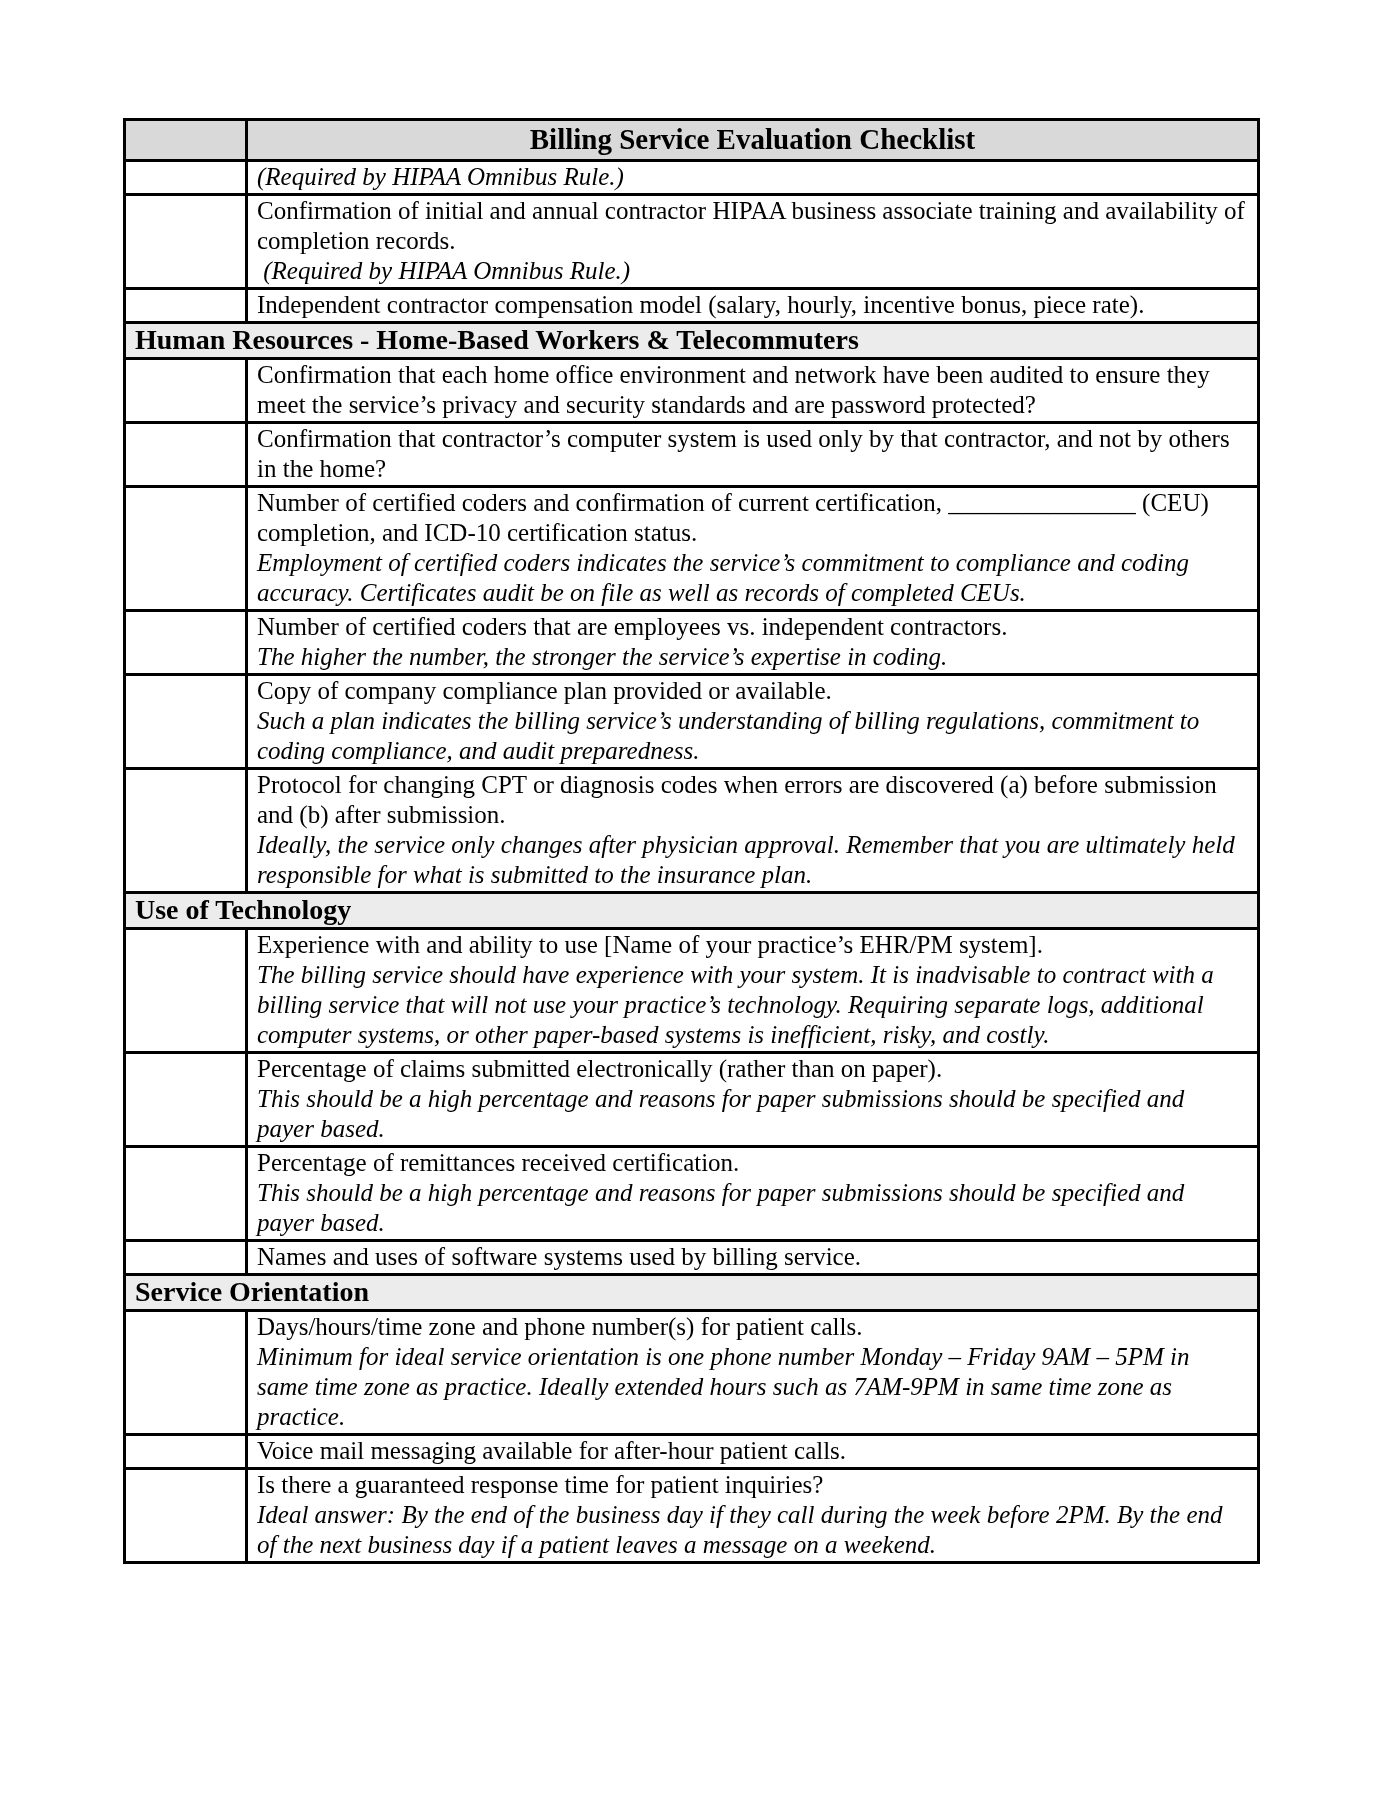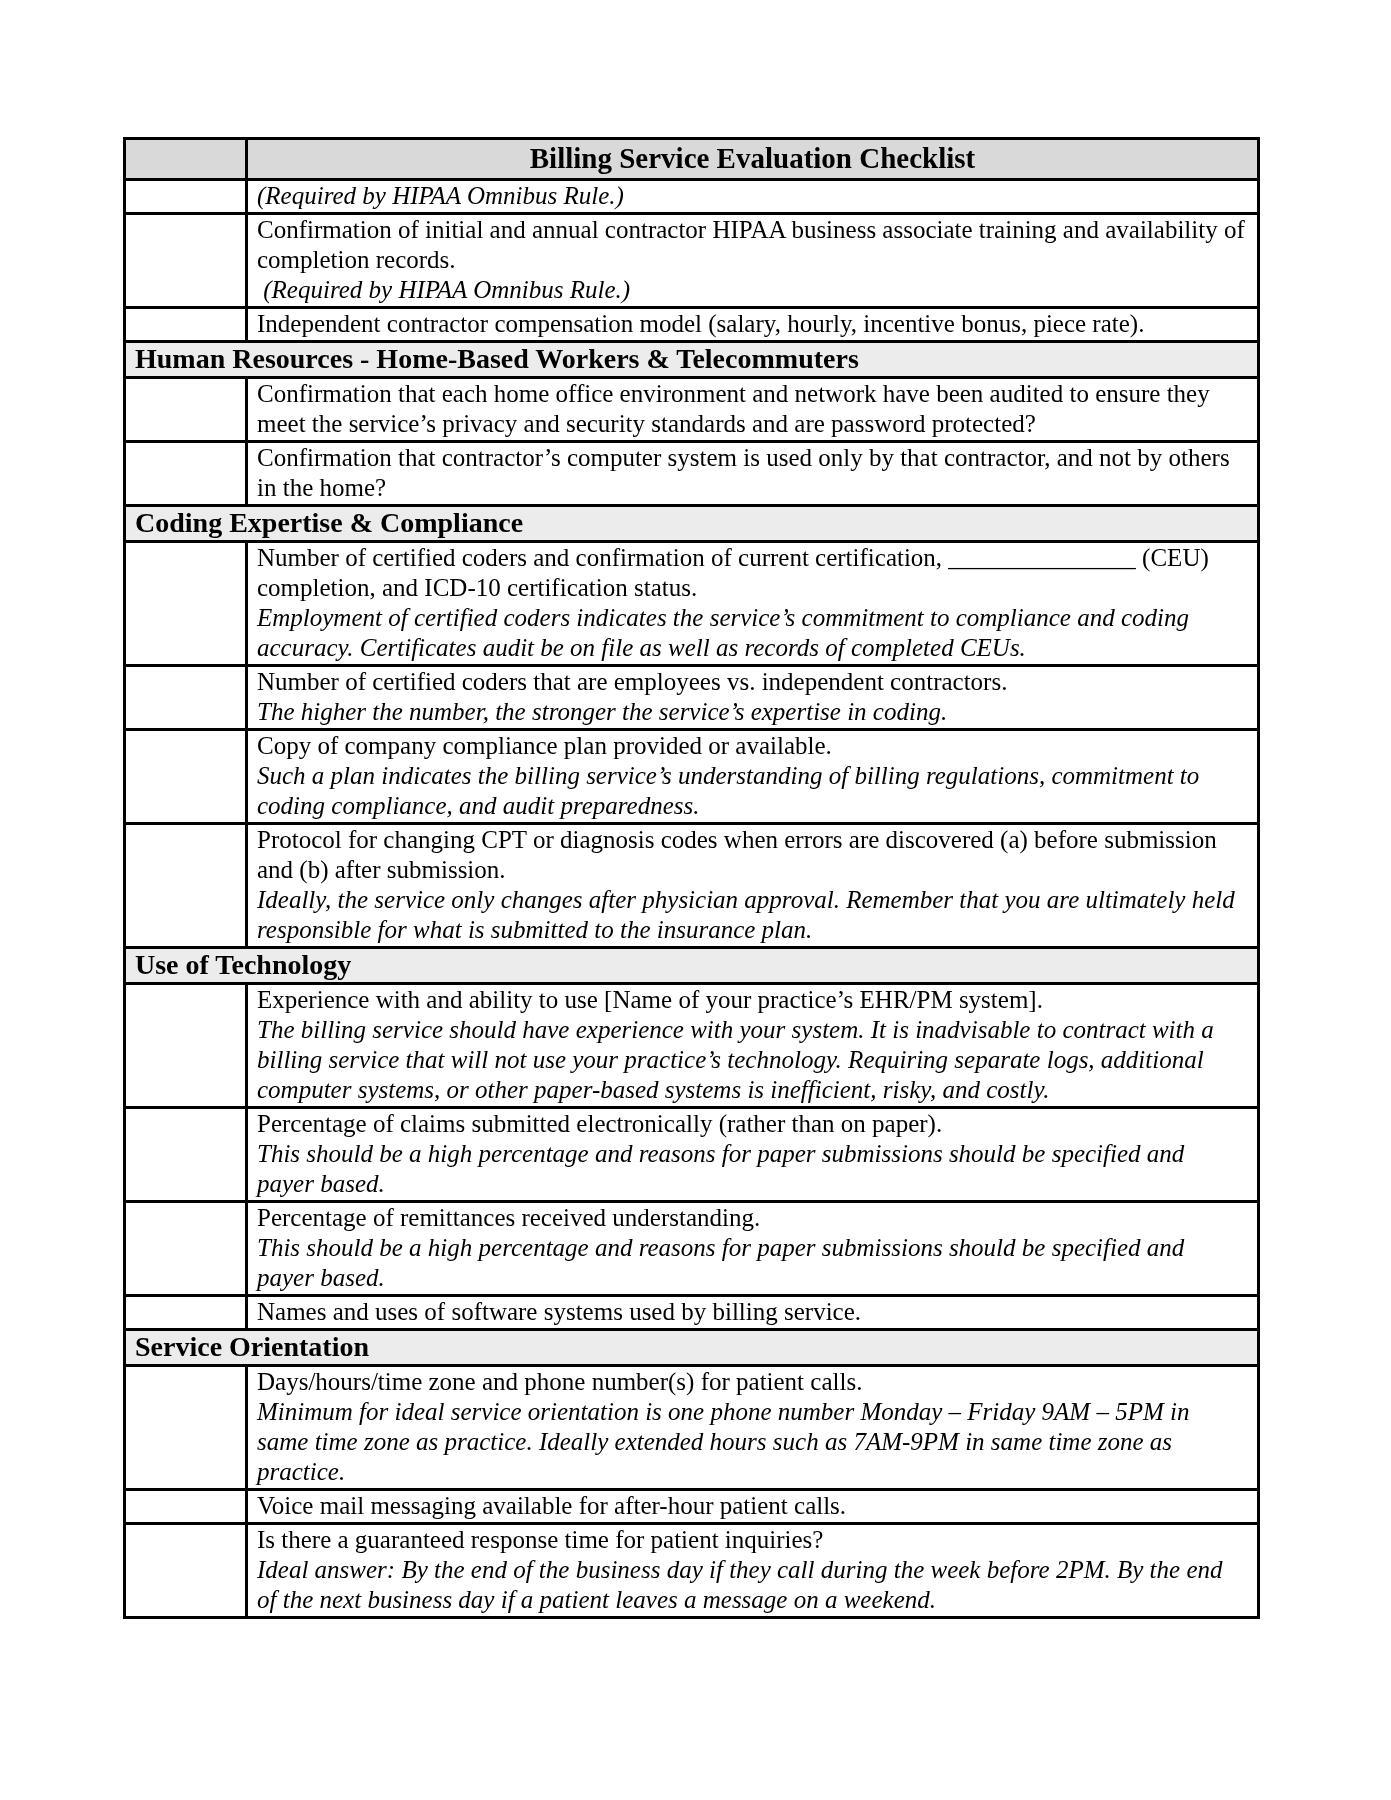--- a/index.html
+++ b/index.html
@@ -9,21 +9,21 @@
     width: 1391px;
     height: 1800px;
     background: #ffffff;
     overflow: hidden;
     font-family: "Liberation Serif", serif;
     color: #000000;
   }
   table.checklist {
     position: absolute;
     left: 123px;
-    top: 137px;
+    top: 118px;
     width: 1137px;
     border-collapse: collapse;
     table-layout: fixed;
   }
   td {
     border: 3px solid #000000;
     vertical-align: top;
     padding: 0;
   }
   .cell-title-left { background: #d9d9d9; }
@@ -104,23 +104,20 @@
   </tr>
 
   <tr class="row-item">
     <td class="cell-check"></td>
     <td class="cell-text">
       <span class="t-main">Confirmation that contractor’s computer system is used only by that contractor, and not by others in the home?</span>
 
     </td>
   </tr>
 
-  <tr class="row-section">
-    <td class="cell-section" colspan="2">Coding Expertise &amp; Compliance</td>
-  </tr>
 
   <tr class="row-item">
     <td class="cell-check"></td>
     <td class="cell-text">
       <span class="t-main">Number of certified coders and confirmation of current certification, _______________ (CEU) completion, and ICD-10 certification status.</span>
       <span class="t-note">Employment of certified coders indicates the service’s commitment to compliance and coding accuracy. Certificates audit be on file as well as records of completed CEUs.</span>
     </td>
   </tr>
 
   <tr class="row-item">
@@ -163,21 +160,21 @@
     <td class="cell-check"></td>
     <td class="cell-text">
       <span class="t-main">Percentage of claims submitted electronically (rather than on paper).</span>
       <span class="t-note">This should be a high percentage and reasons for paper submissions should be specified and payer based.</span>
     </td>
   </tr>
 
   <tr class="row-item">
     <td class="cell-check"></td>
     <td class="cell-text">
-      <span class="t-main">Percentage of remittances received understanding.</span>
+      <span class="t-main">Percentage of remittances received certification.</span>
       <span class="t-note">This should be a high percentage and reasons for paper submissions should be specified and payer based.</span>
     </td>
   </tr>
 
 
   <tr class="row-item">
     <td class="cell-check"></td>
     <td class="cell-text">
       <span class="t-main">Names and uses of software systems used by billing service.</span>
 

